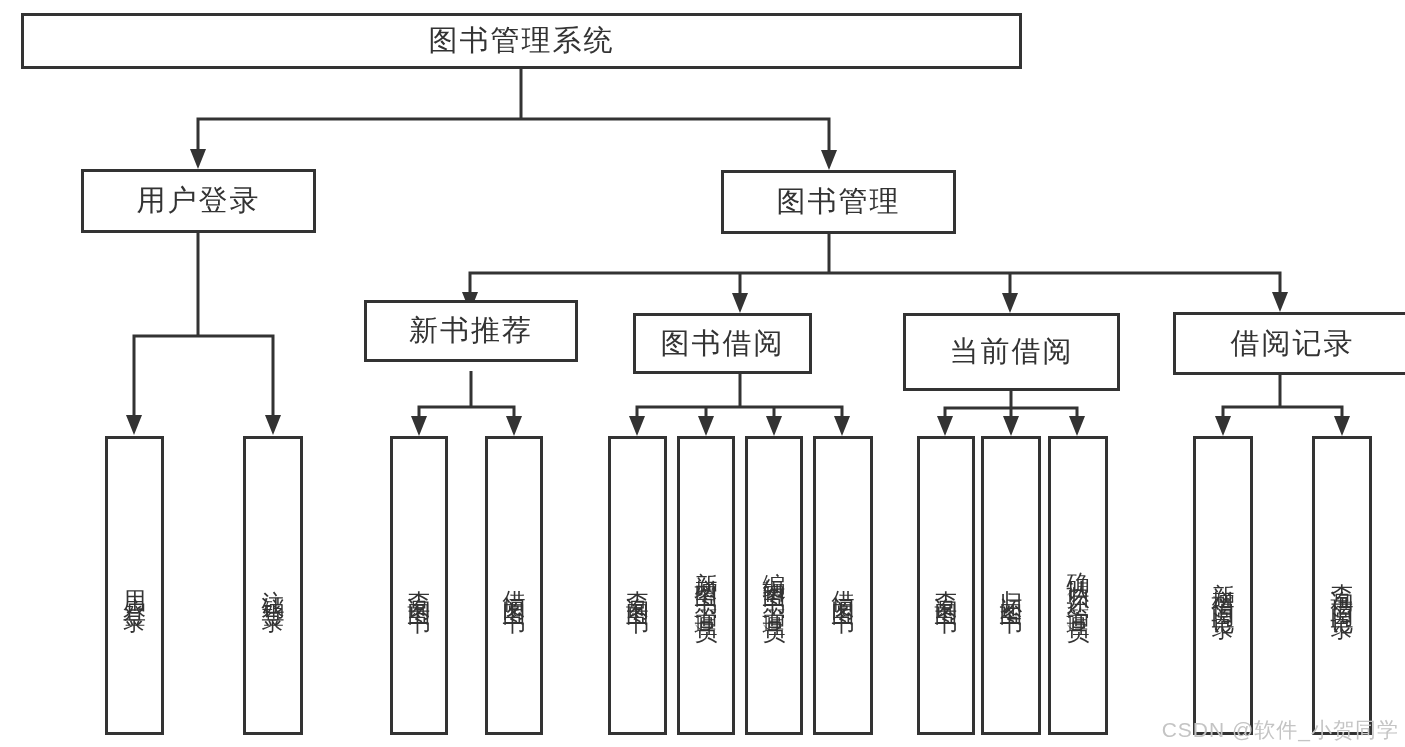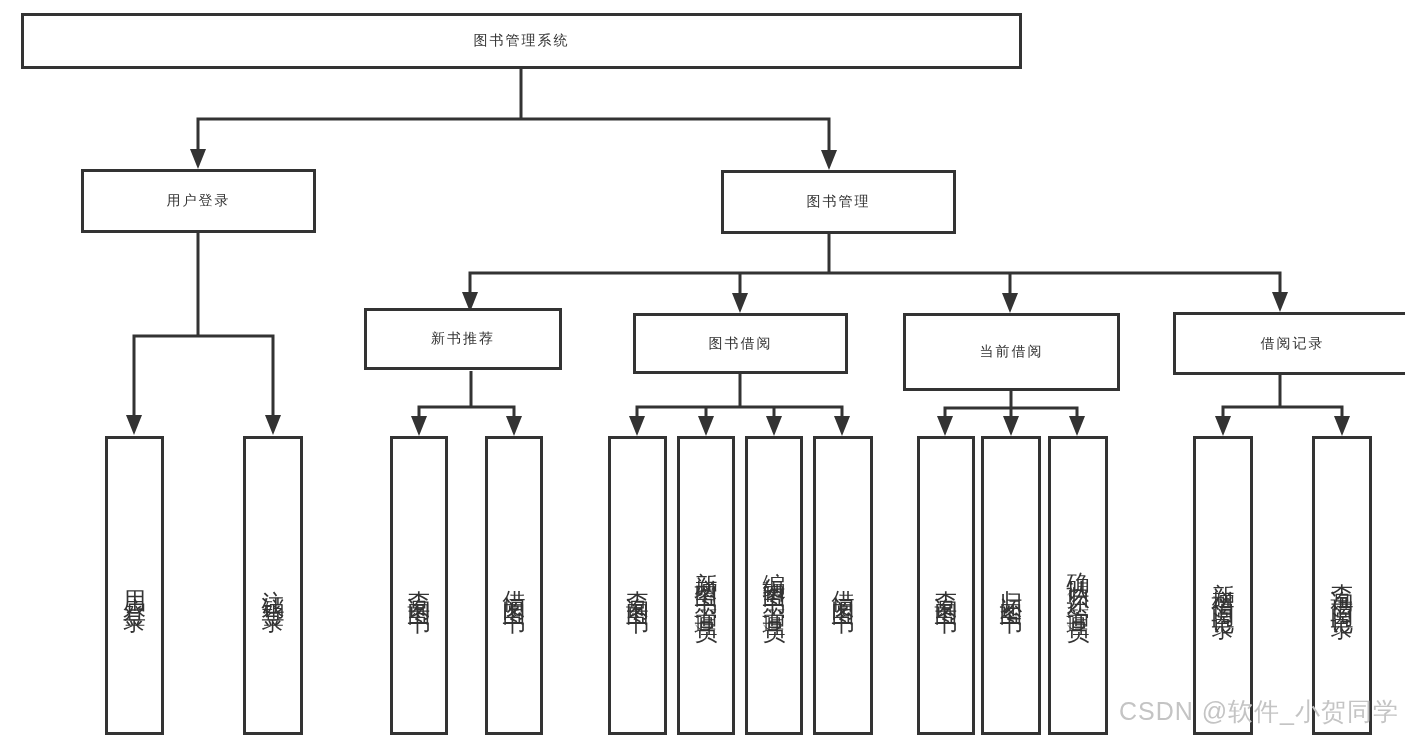--- a/index.html
+++ b/index.html
@@ -28,37 +28,37 @@
     box-sizing: border-box;
     border: 3px solid #333333;
     background: #ffffff;
     color: #333333;
     display: flex;
     align-items: center;
     justify-content: center;
     text-align: center;
   }
   .node.h {
-    font-size: 14px;
+    font-size: 29px;
     letter-spacing: 2px;
     white-space: nowrap;
   }
   .node.v .vtext {
     writing-mode: vertical-rl;
     text-orientation: mixed;
     font-size: 23px;
     letter-spacing: 7px;
     line-height: 1;
     color: #333333;
   }
   .watermark {
     position: absolute;
     right: 6px;
-    bottom: 19px;
-    font-size: 25px;
+    bottom: 3px;
+    font-size: 21px;
     color: #c4c4c4;
     letter-spacing: 1px;
     white-space: nowrap;
     z-index: 5;
   }
 </style>
 </head>
 <body>
 
 <div class="canvas">
@@ -113,22 +113,22 @@
       <polygon points="1215,416 1231,416 1223,436"></polygon>
       <polygon points="1334,416 1350,416 1342,436"></polygon>
     </g>
   </svg>
 
   <div class="node h" style="left:21px; top:13px; width:1001px; height:56px;">图书管理系统</div>
 
   <div class="node h" style="left:81px; top:169px; width:235px; height:64px;">用户登录</div>
   <div class="node h" style="left:712px; top:170px; width:235px; height:64px;margin-left:9px;">图书管理</div>
 
-  <div class="node h" style="left:364px; top:308px; width:198px; height:62px;">新书推荐</div>
-  <div class="node h" style="left:633px; top:313px; width:215px; height:61px;">图书借阅</div>
+  <div class="node h" style="left:364px; top:300px; width:214px; height:62px;">新书推荐</div>
+  <div class="node h" style="left:633px; top:313px; width:179px; height:61px;">图书借阅</div>
   <div class="node h" style="left:903px; top:313px; width:217px; height:78px;">当前借阅</div>
   <div class="node h" style="left:1173px; top:312px; width:239px; height:63px;">借阅记录</div>
 
   <div class="node v" style="left:105px; top:436px; width:59px; height:299px;">
     <span class="vtext">用户登录</span>
   </div>
   <div class="node v" style="left:243px; top:436px; width:60px; height:299px;">
     <span class="vtext">注销登录</span>
   </div>
 

